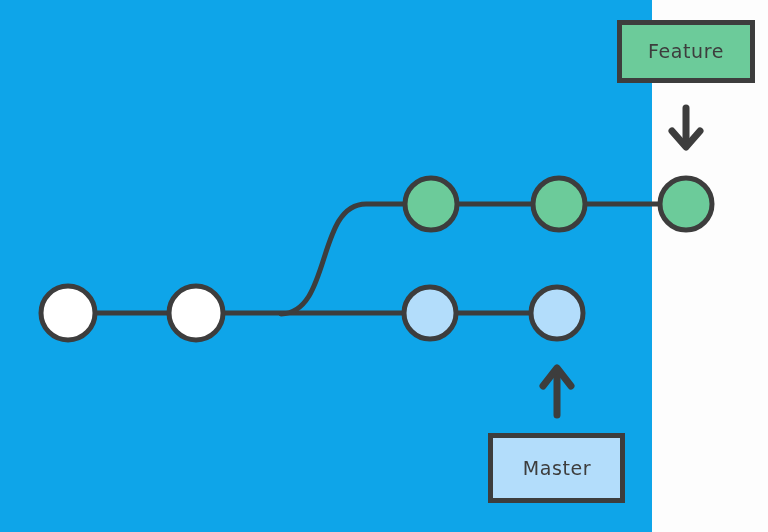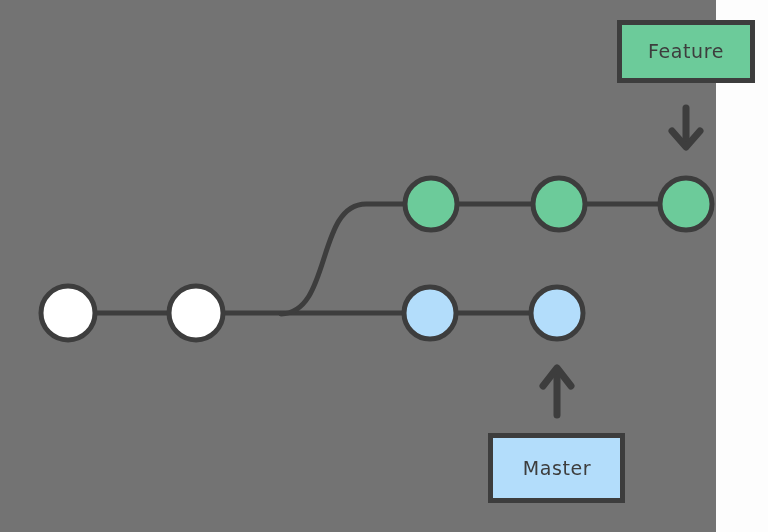--- a/index.html
+++ b/index.html
@@ -8,23 +8,23 @@
   }
   body {
     width: 768px;
     height: 532px;
     background: #fdfdfd;
     font-family: "DejaVu Sans", "Liberation Sans", sans-serif;
     overflow: hidden;
   }
   #diagram-root {
     position: relative;
-    width: 716px;
+    width: 652px;
     height: 532px;
-    background: #737373;
+    background: #0ea5e9;
   }
   #git-graph-svg {
     position: absolute;
     top: 0;
     left: 0;
     width: 768px;
     height: 532px;
     display: block;
   }
   .label-text {

